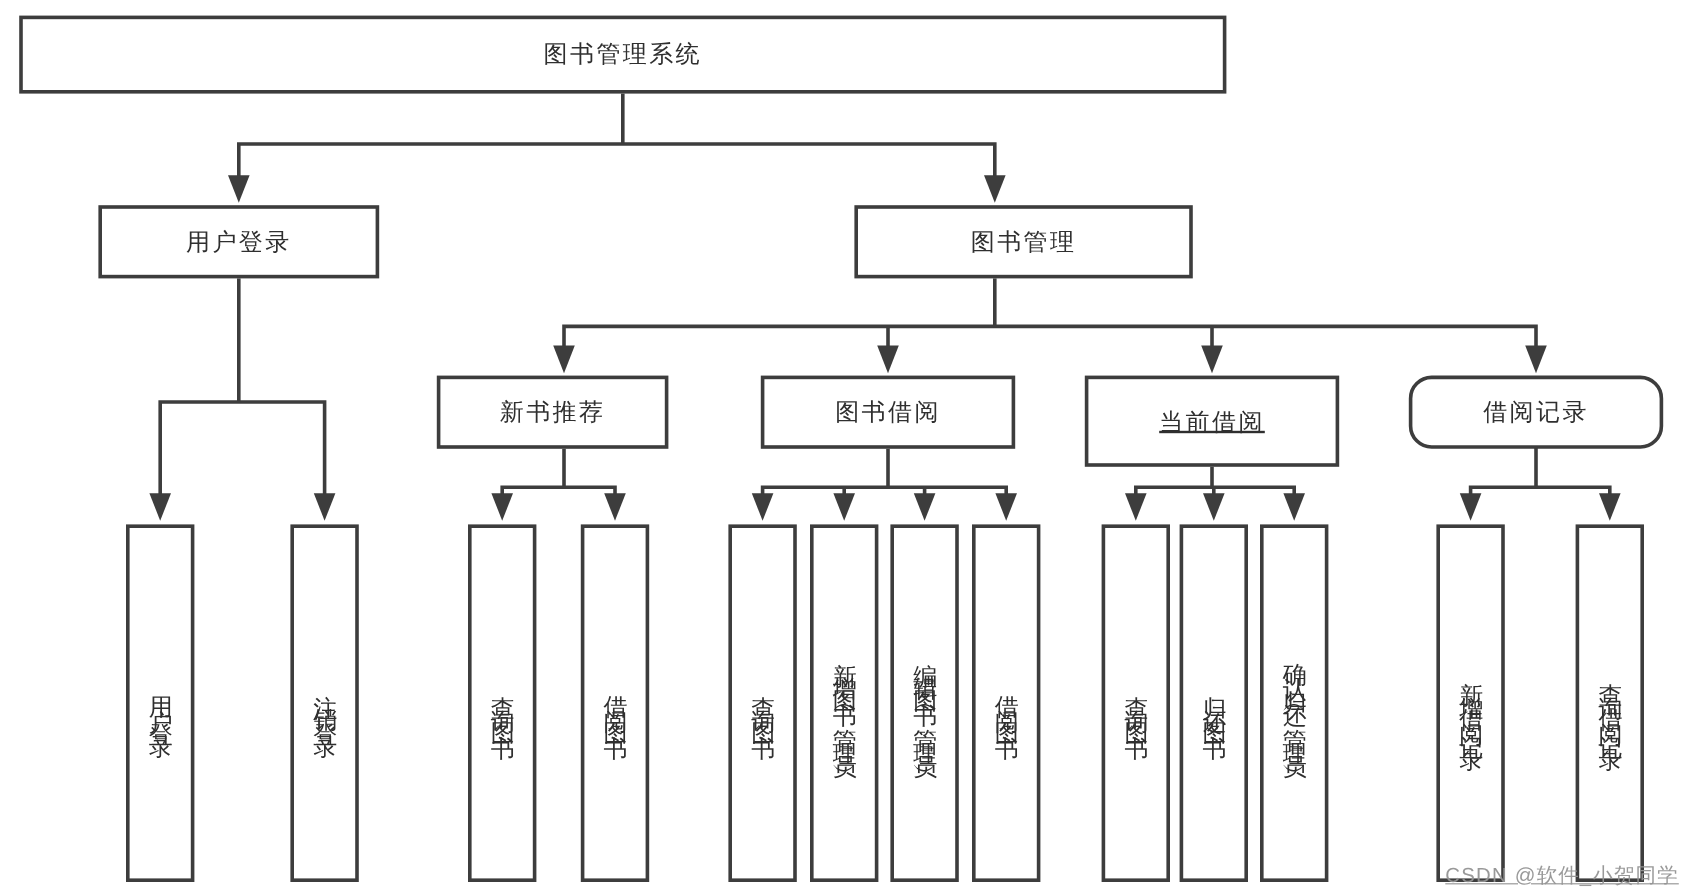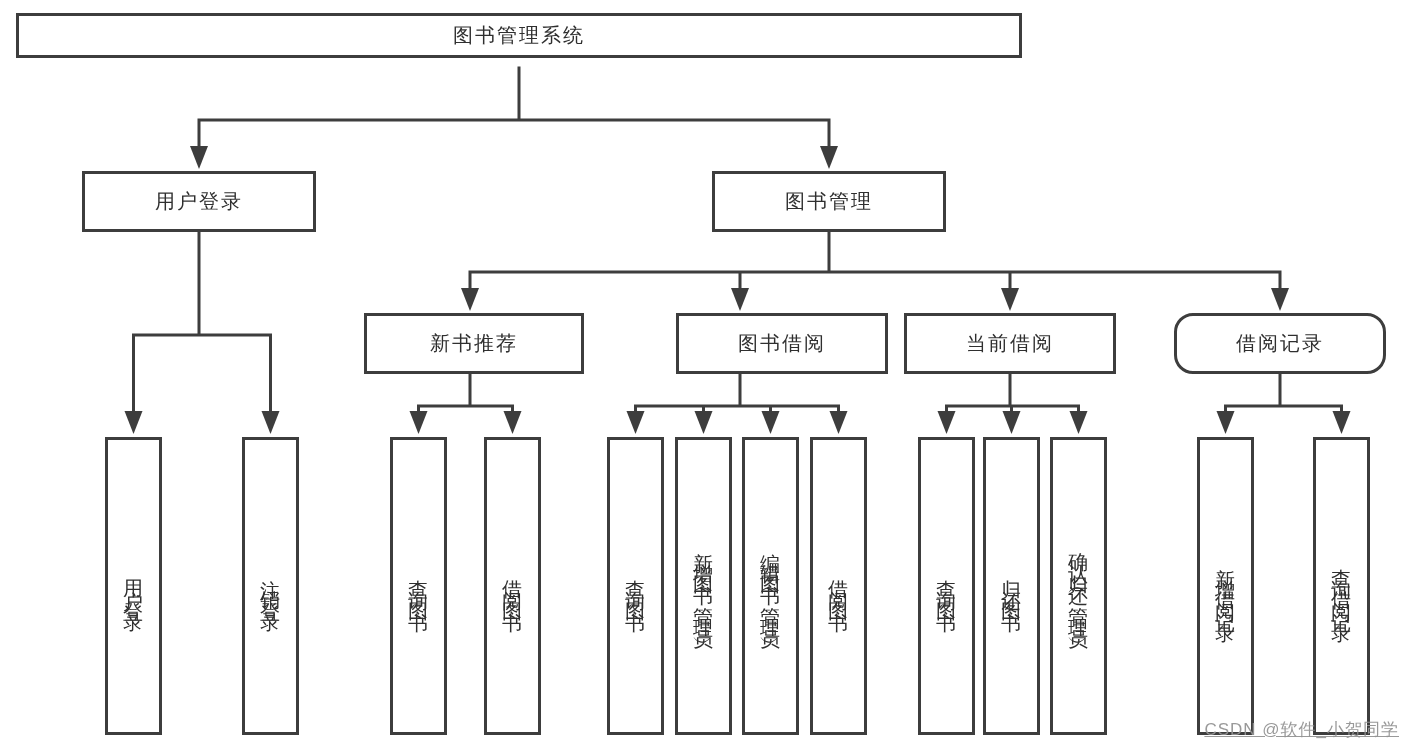--- a/index.html
+++ b/index.html
@@ -95,38 +95,38 @@
       <polygon stroke="none" points="1069.5,411 1087.5,411 1078.5,434"></polygon>
     </g>
 
     <g stroke="#3d3d3d" stroke-width="3" stroke-linecap="square" fill="#3d3d3d">
       <path fill="none" d="M1280 374 V406 M1225.5 406 H1341.5 M1225.5 406 V412 M1341.5 406 V412"></path>
       <polygon stroke="none" points="1216.5,411 1234.5,411 1225.5,434"></polygon>
       <polygon stroke="none" points="1332.5,411 1350.5,411 1341.5,434"></polygon>
     </g>
   </svg>
 
-  <div class="box box-h" style="left:16px; top:13px; width:1006px; height:45px;">
+  <div class="box box-h" style="left:16px; top:13px; width:1006px; height:65px;">
     <span>图书管理系统</span>
   </div>
 
   <div class="box box-h" style="left:82px; top:171px; width:234px; height:61px;">
     <span>用户登录</span>
   </div>
-  <div class="box box-h" style="left:712px; top:171px; width:234px; height:61px;">
+  <div class="box box-h" style="left:712px; top:171px; width:282px; height:61px;">
     <span>图书管理</span>
   </div>
 
-  <div class="box box-h" style="left:364px; top:313px; width:220px; height:61px;">
+  <div class="box box-h" style="left:364px; top:313px; width:193px; height:61px;">
     <span>新书推荐</span>
   </div>
-  <div class="box box-h" style="left:634px; top:313px; width:212px; height:61px;margin-left:42px;">
+  <div class="box box-h" style="left:634px; top:313px; width:212px; height:61px;">
     <span>图书借阅</span>
   </div>
-  <div class="box box-h" style="left:904px; top:313px; width:212px; height:61px;">
+  <div class="box box-h" style="left:904px; top:313px; width:212px; height:76px;text-decoration:underline;">
     <span>当前借阅</span>
   </div>
   <div class="box box-h" style="left:1174px; top:313px; width:212px; height:61px;border-radius:19px;">
     <span>借阅记录</span>
   </div>
 
   <div class="box box-v" style="left:105px; top:437px; width:57px; height:298px;">
     <span>用户登录</span>
   </div>
   <div class="box box-v" style="left:242px; top:437px; width:57px; height:298px;">

